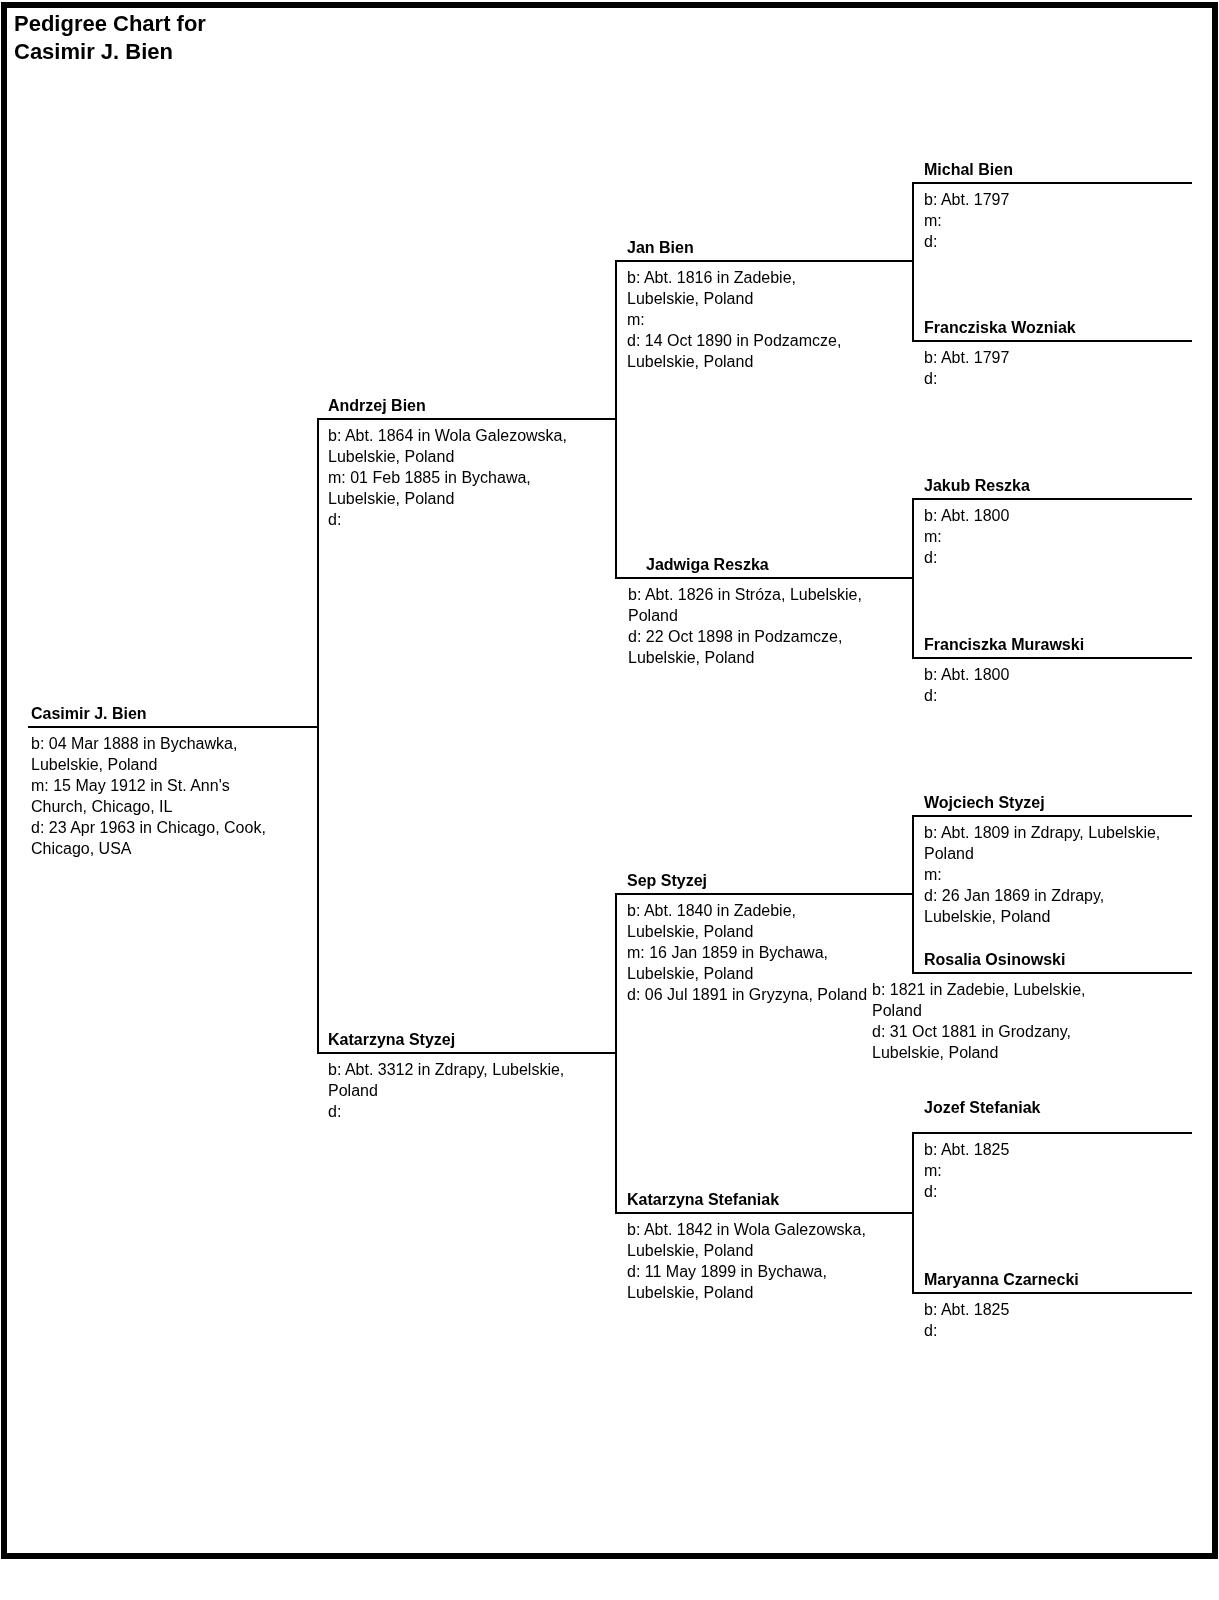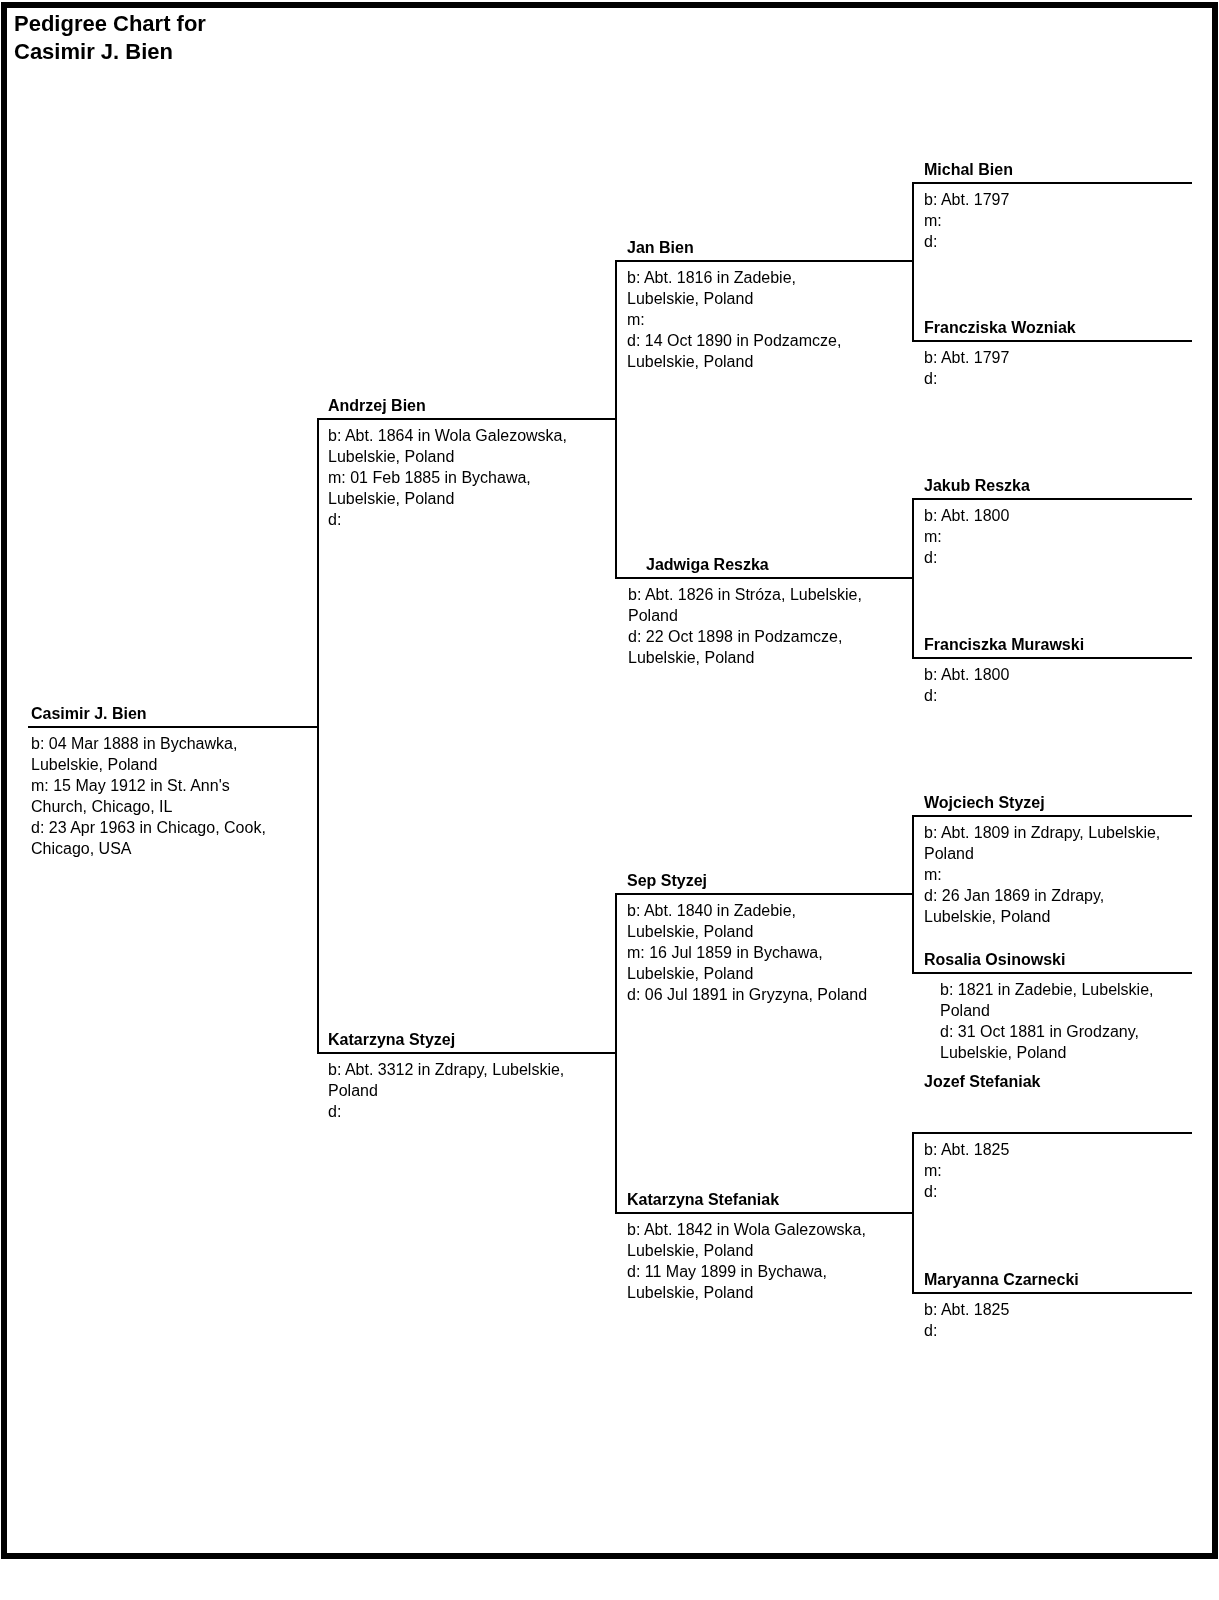--- a/index.html
+++ b/index.html
@@ -90,21 +90,21 @@
       <div>Poland</div>
       <div>d: 22 Oct 1898 in Podzamcze,</div>
       <div>Lubelskie, Poland</div>
     </div>
 
   <div class="pname" style="left:627px; top:872px;">Sep Styzej</div>
   <div class="hline" style="left:615px; top:893px; width:299px;"></div>
   <div class="pdetails" style="left:627px; top:900px; width:285px;">
       <div>b: Abt. 1840 in Zadebie,</div>
       <div>Lubelskie, Poland</div>
-      <div>m: 16 Jul 1859 in Bychawa,</div>
+      <div>m: 16 Jan 1859 in Bychawa,</div>
       <div>Lubelskie, Poland</div>
       <div>d: 06 Jul 1891 in Gryzyna, Poland</div>
     </div>
 
   <div class="pname" style="left:627px; top:1191px;">Katarzyna Stefaniak</div>
   <div class="hline" style="left:615px; top:1212px; width:299px;"></div>
   <div class="pdetails" style="left:627px; top:1219px; width:285px;">
       <div>b: Abt. 1842 in Wola Galezowska,</div>
       <div>Lubelskie, Poland</div>
       <div>d: 11 May 1899 in Bychawa,</div>
@@ -151,28 +151,28 @@
   <div class="pdetails" style="left:924px; top:822px; width:266px;">
       <div>b: Abt. 1809 in Zdrapy, Lubelskie,</div>
       <div>Poland</div>
       <div>m:</div>
       <div>d: 26 Jan 1869 in Zdrapy,</div>
       <div>Lubelskie, Poland</div>
     </div>
 
   <div class="pname" style="left:924px; top:951px;">Rosalia Osinowski</div>
   <div class="hline" style="left:912px; top:972px; width:280px;"></div>
-  <div class="pdetails" style="left:940px; top:979px; width:266px;">
+  <div class="pdetails" style="left:872px; top:979px; width:266px;">
       <div>b: 1821 in Zadebie, Lubelskie,</div>
       <div>Poland</div>
       <div>d: 31 Oct 1881 in Grodzany,</div>
       <div>Lubelskie, Poland</div>
     </div>
 
-  <div class="pname" style="left:924px; top:1073px;">Jozef Stefaniak</div>
+  <div class="pname" style="left:924px; top:1099px;">Jozef Stefaniak</div>
   <div class="hline" style="left:912px; top:1132px; width:280px;"></div>
   <div class="pdetails" style="left:924px; top:1139px; width:266px;">
       <div>b: Abt. 1825</div>
       <div>m:</div>
       <div>d:</div>
     </div>
 
   <div class="pname" style="left:924px; top:1271px;">Maryanna Czarnecki</div>
   <div class="hline" style="left:912px; top:1292px; width:280px;"></div>
   <div class="pdetails" style="left:924px; top:1299px; width:266px;">

